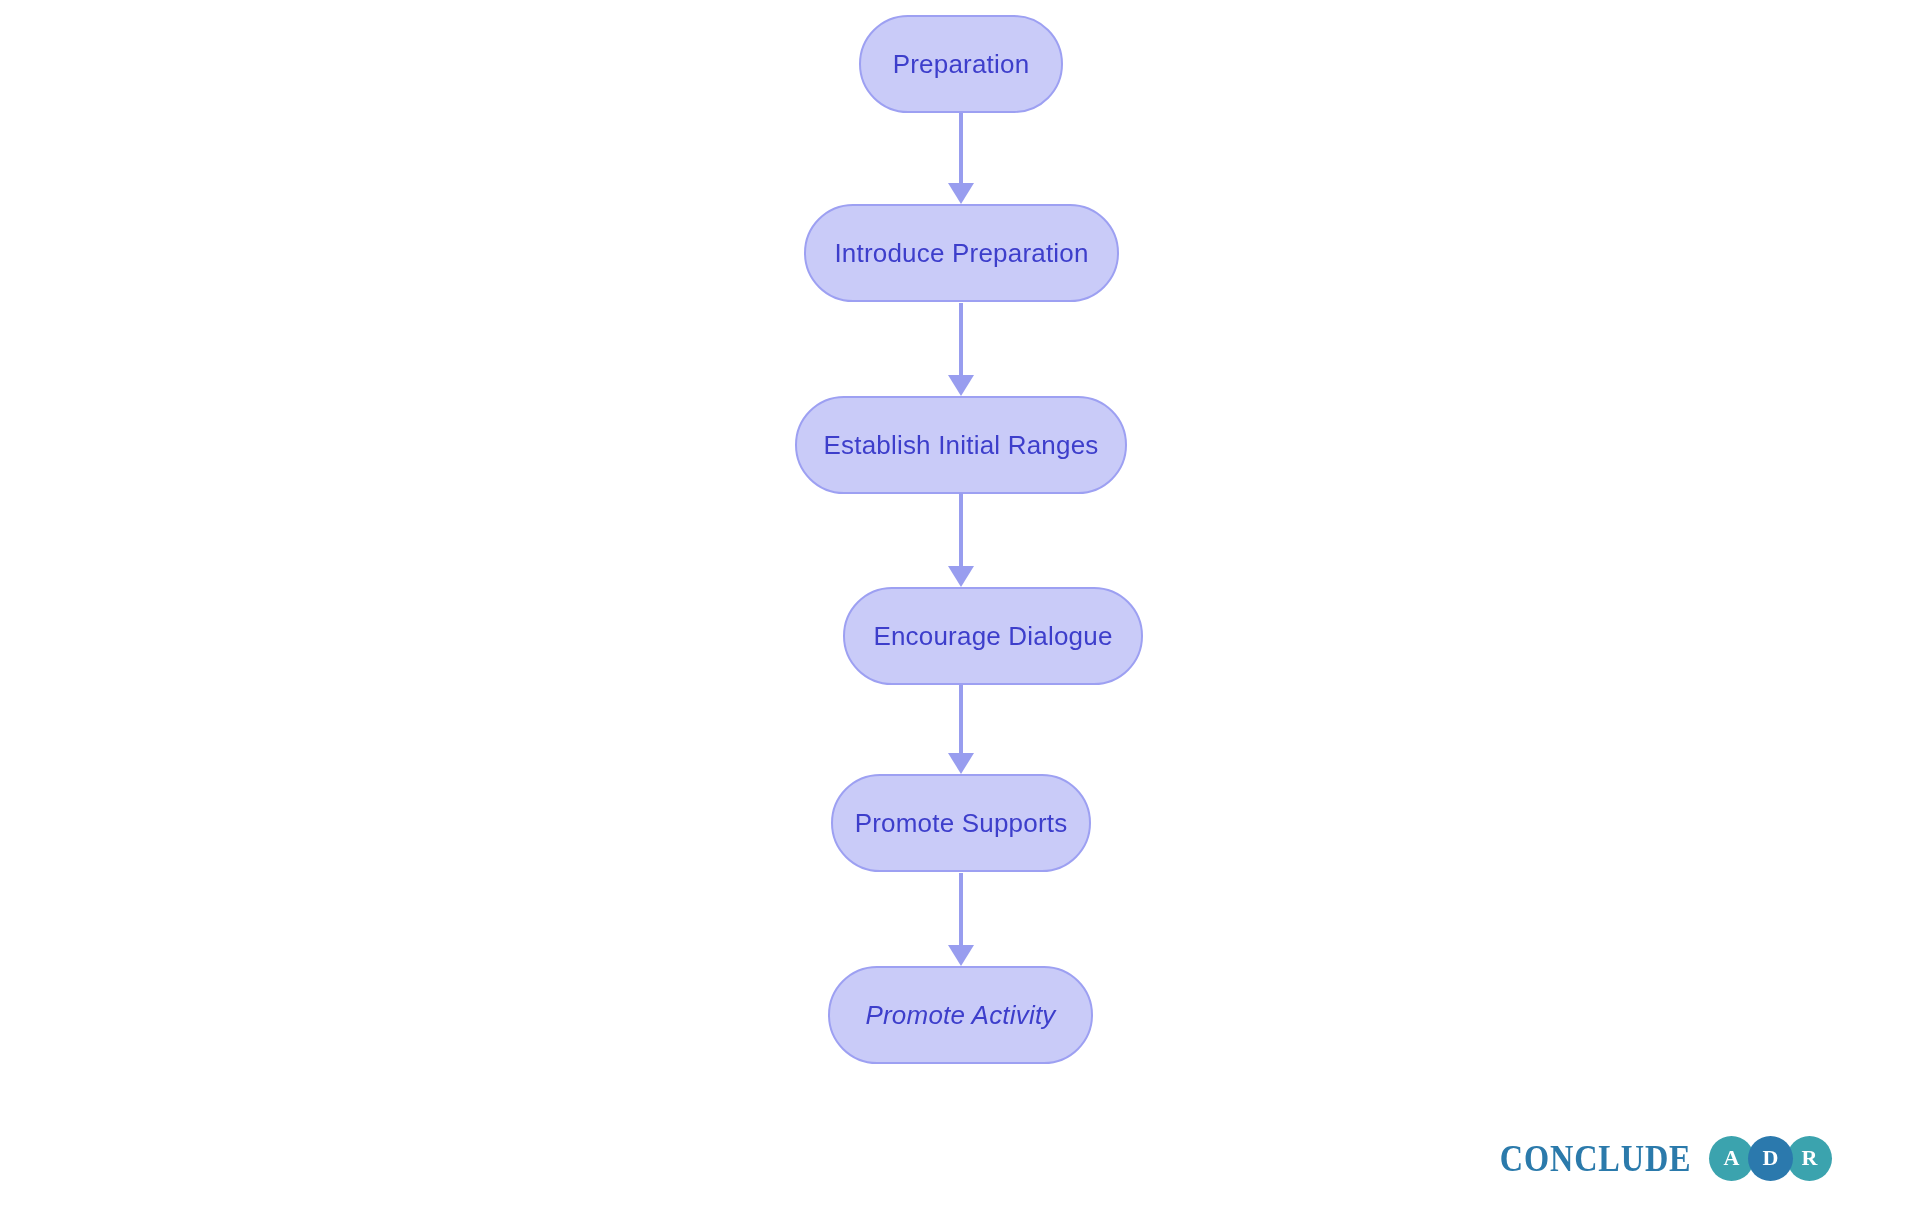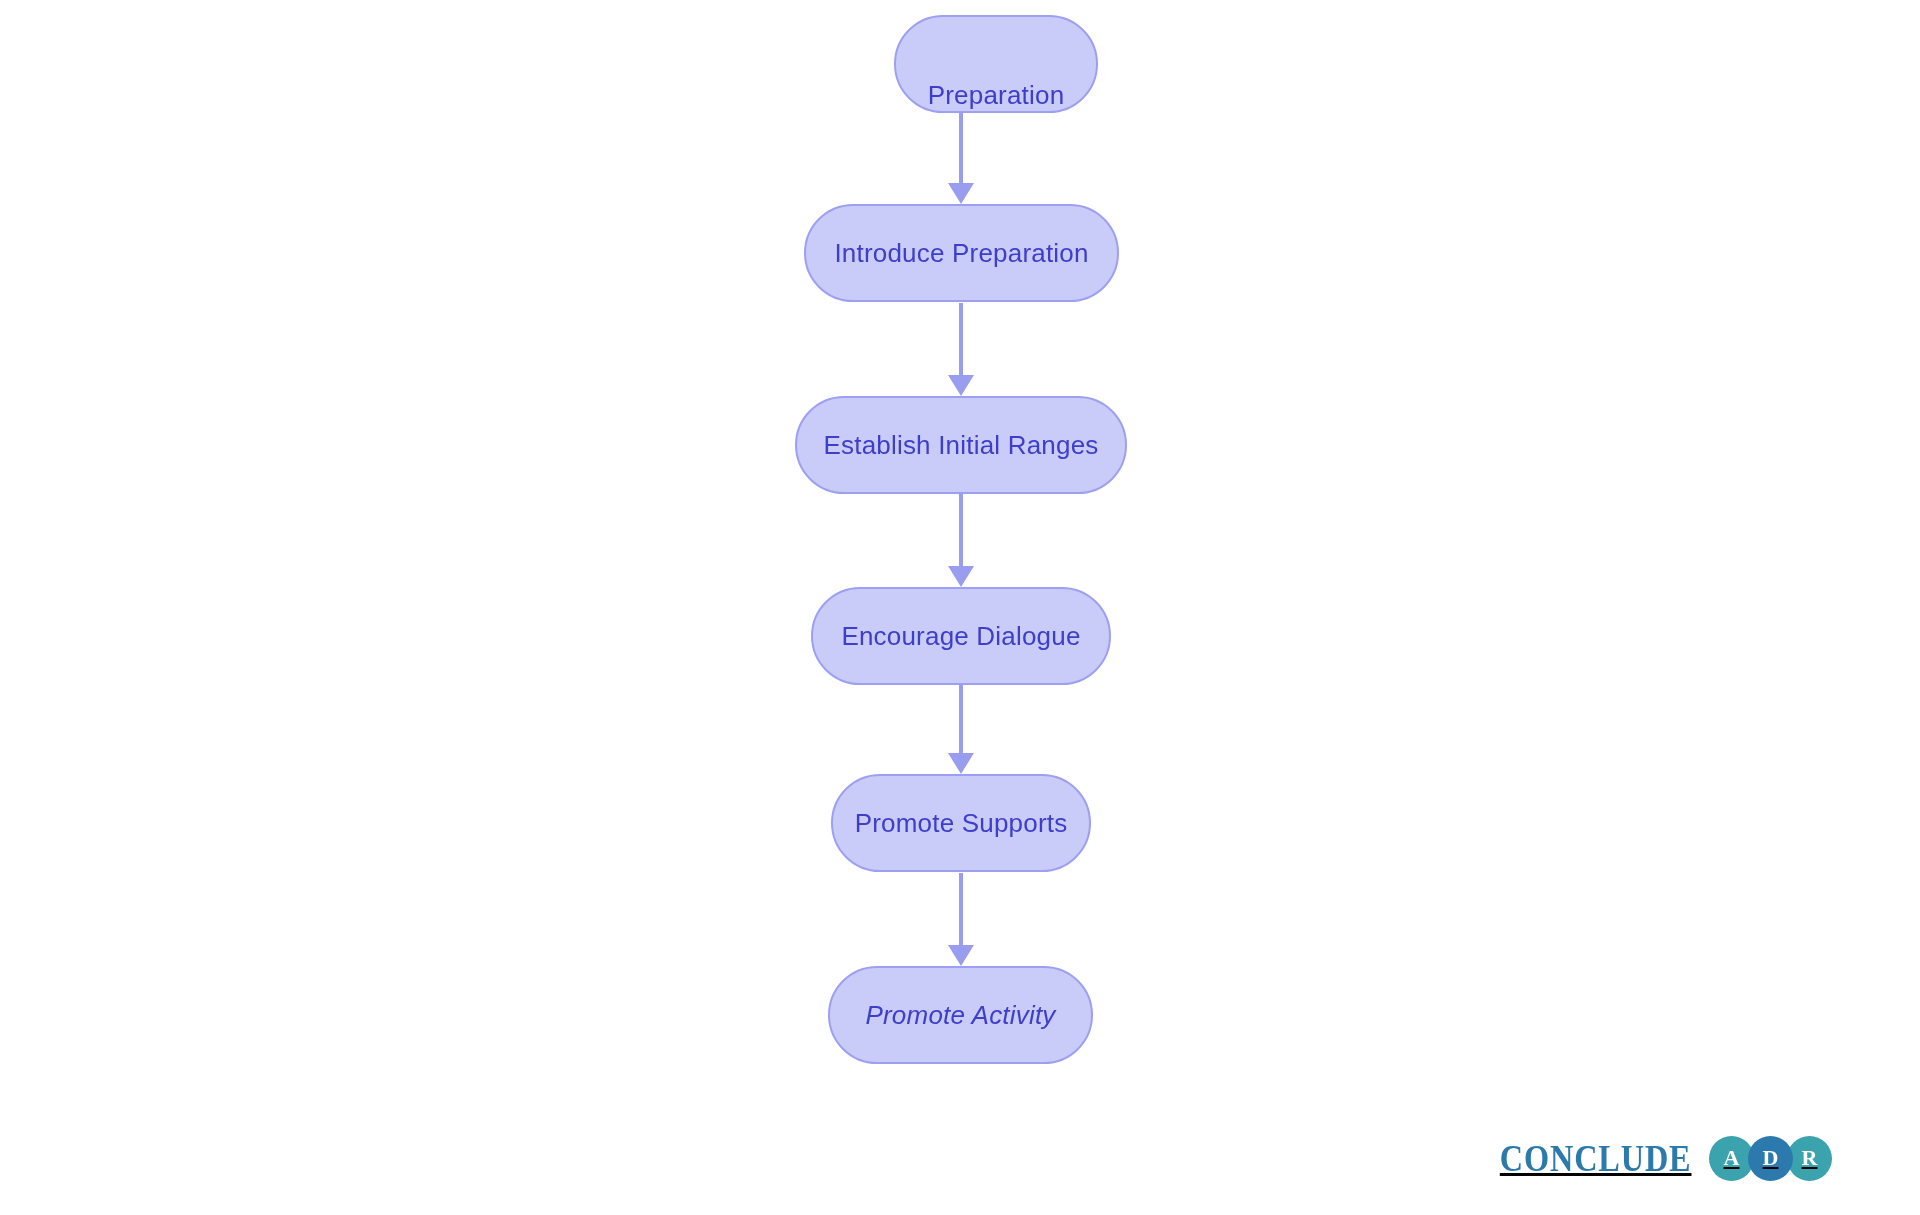--- a/index.html
+++ b/index.html
@@ -62,21 +62,20 @@
   }
   
   .logo {
     position: absolute;
     top: 1134px;
     right: 88px;
     height: 48px;
     display: flex;
     align-items: center;
     gap: 18px;
-    text-decoration: underline;
   }
   .logo-brand {
     font-family: "Liberation Serif", serif;
     font-weight: bold;
     font-size: 38px;
     letter-spacing: 1px;
     color: var(--logo_text);
     transform: scaleX(0.85);
     transform-origin: right center;
     white-space: nowrap;
@@ -99,21 +98,21 @@
   }
   .badge + .badge { margin-left: -6px; }
   .badge.z-top { z-index: 2; }
   .badge.z-base { z-index: 1; }
 </style>
 </head>
 <body>
 
 <div class="canvas">
 
-  <div class="node" style="left:894px; top:15px;  width:204px;align-items:flex-end;">
+  <div class="node" style="left:859px; top:15px;  width:204px;">
     <span class="node-label">Preparation</span>
   </div>
 
   <div class="arrow" style="top:113px; height:91px;">
     <div class="arrow-line"></div>
     <div class="arrow-head"></div>
   </div>
 
   <div class="node" style="left:804px; top:204px; width:315px;">
     <span class="node-label">Introduce Preparation</span>
@@ -126,21 +125,21 @@
 
   <div class="node" style="left:795px; top:396px; width:332px;text-align:right;">
     <span class="node-label">Establish Initial Ranges</span>
   </div>
 
   <div class="arrow" style="top:493px; height:94px;">
     <div class="arrow-line"></div>
     <div class="arrow-head"></div>
   </div>
 
-  <div class="node" style="left:811px; top:587px; width:300px;">
+  <div class="node" style="left:843px; top:587px; width:300px;">
     <span class="node-label">Encourage Dialogue</span>
   </div>
 
   <div class="arrow" style="top:685px; height:89px;">
     <div class="arrow-line"></div>
     <div class="arrow-head"></div>
   </div>
 
   <div class="node" style="left:831px; top:774px; width:260px;">
     <span class="node-label">Promote Supports</span>

